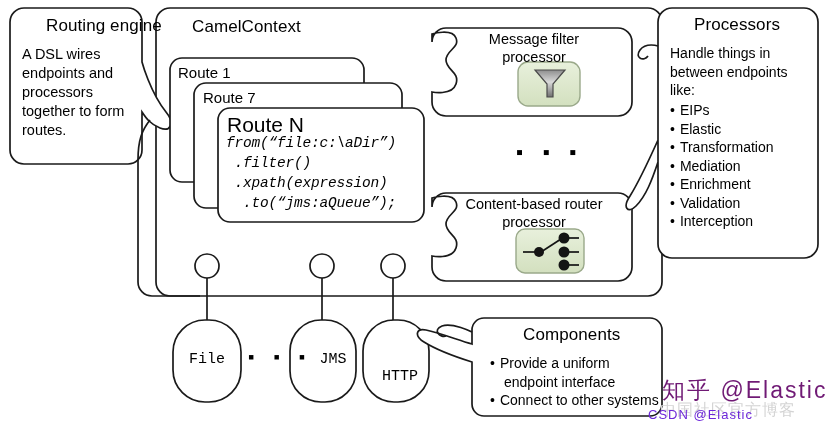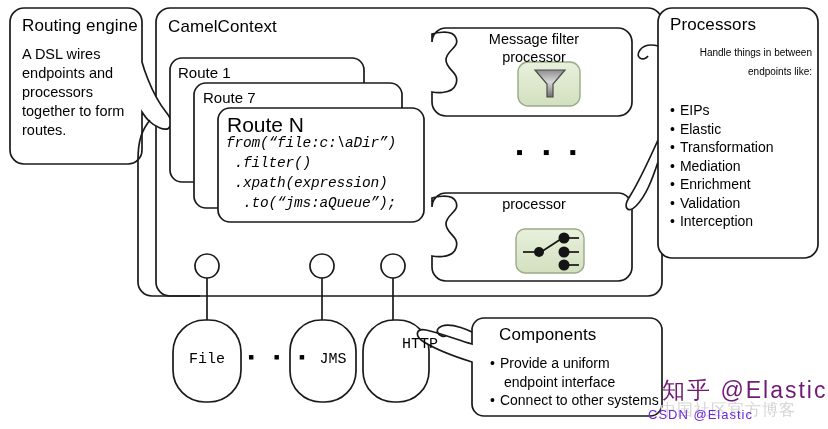--- a/index.html
+++ b/index.html
@@ -1,23 +1,23 @@
 <!DOCTYPE html>
 <html><head>
 <meta charset="utf-8">
 <style>
   html,body{margin:0;padding:0;background:#ffffff;}
   body{width:828px;height:429px;overflow:hidden;
        font-family:"Liberation Sans",sans-serif;color:#000;}
   #stage{position:relative;width:828px;height:429px;background:#fff;}
   svg.layer{position:absolute;left:0;top:0;width:828px;height:429px;}
   .txt{position:absolute;}
-  .title{font-size:17px;letter-spacing:0.1px;}
+  .title{font-size:17px;letter-spacing:0.1px;margin-left:24px;}
   .body{font-size:14.5px;line-height:19px;}
-  .bodysm{font-size:10px;line-height:18.5px;text-align:right;}
+  .bodysm{font-size:14px;line-height:18.5px;}
   .code{font-family:"Liberation Mono",monospace;font-size:14.5px;line-height:20px;
         white-space:pre;letter-spacing:-0.2px;}
   .proc-title{font-size:14.5px;line-height:18px;text-align:center;width:100%;}
   .endp{font-size:15px;text-align:center;width:100%;font-family:Liberation Mono, monospace;}
   ul.bul{margin:0;padding:0;list-style:none;}
   ul.bul li{font-size:14px;line-height:18.5px;white-space:nowrap;}
   ul.bul li:before{content:"\2022";margin-right:5px;}
   .wm{position:absolute;color:#701a75;pointer-events:none;}
   .wm1{font-size:23px;letter-spacing:2px;}
   .wm2{font-size:16px;letter-spacing:1px;color:#d4d4d4;}
@@ -115,38 +115,39 @@
   .to(“jms:aQueue”);</div>
 
   <div class="txt" style="left:446px;top:30px;width:176px;">
     <div class="proc-title">Message filter</div>
     <div class="proc-title">processor</div>
   </div>
 
   <div class="txt" style="left:516px;top:141px;font-size:20px;letter-spacing:7px;">▪ ▪ ▪</div>
 
   <div class="txt" style="left:444px;top:195px;width:180px;">
+    <div class="proc-title">Content-based router</div>
     <div class="proc-title">processor</div>
   </div>
 
   <div class="txt title" style="left:670px;top:15px;">Processors</div>
   <div class="txt bodysm" style="left:670px;top:44px;width:142px;">Handle things in between endpoints like:</div>
   <ul class="bul txt" style="left:670px;top:101px;">
     <li>EIPs</li>
     <li>Elastic</li>
     <li>Transformation</li>
     <li>Mediation</li>
     <li>Enrichment</li>
     <li>Validation</li>
     <li>Interception</li>
   </ul>
 
   <div class="txt endp" style="left:173px;top:351px;width:68px;">File</div>
   <div class="txt endp" style="left:290px;top:351px;width:86px;">JMS</div>
-  <div class="txt endp" style="left:363px;top:336px;width:74px;margin-left:20px;">HTTP</div>
+  <div class="txt endp" style="left:363px;top:368px;width:74px;">HTTP</div>
   <div class="txt" style="left:248px;top:347px;font-size:18px;letter-spacing:7px;">▪ ▪ ▪</div>
 
   <div class="txt title" style="left:499px;top:325px;text-align:right;">Components</div>
   <ul class="bul txt" style="left:490px;top:354px;width:172px;">
     <li style="white-space:normal;text-indent:-14px;padding-left:14px;">Provide a uniform endpoint interface</li>
     <li style="white-space:normal;text-indent:-14px;padding-left:14px;">Connect to other systems</li>
   </ul>
 
   <div class="wm wm1" style="left:662px;top:375px;">知乎 @Elastic</div>
   <div class="wm wm2" style="left:660px;top:400px;">中国社区官方博客</div>

